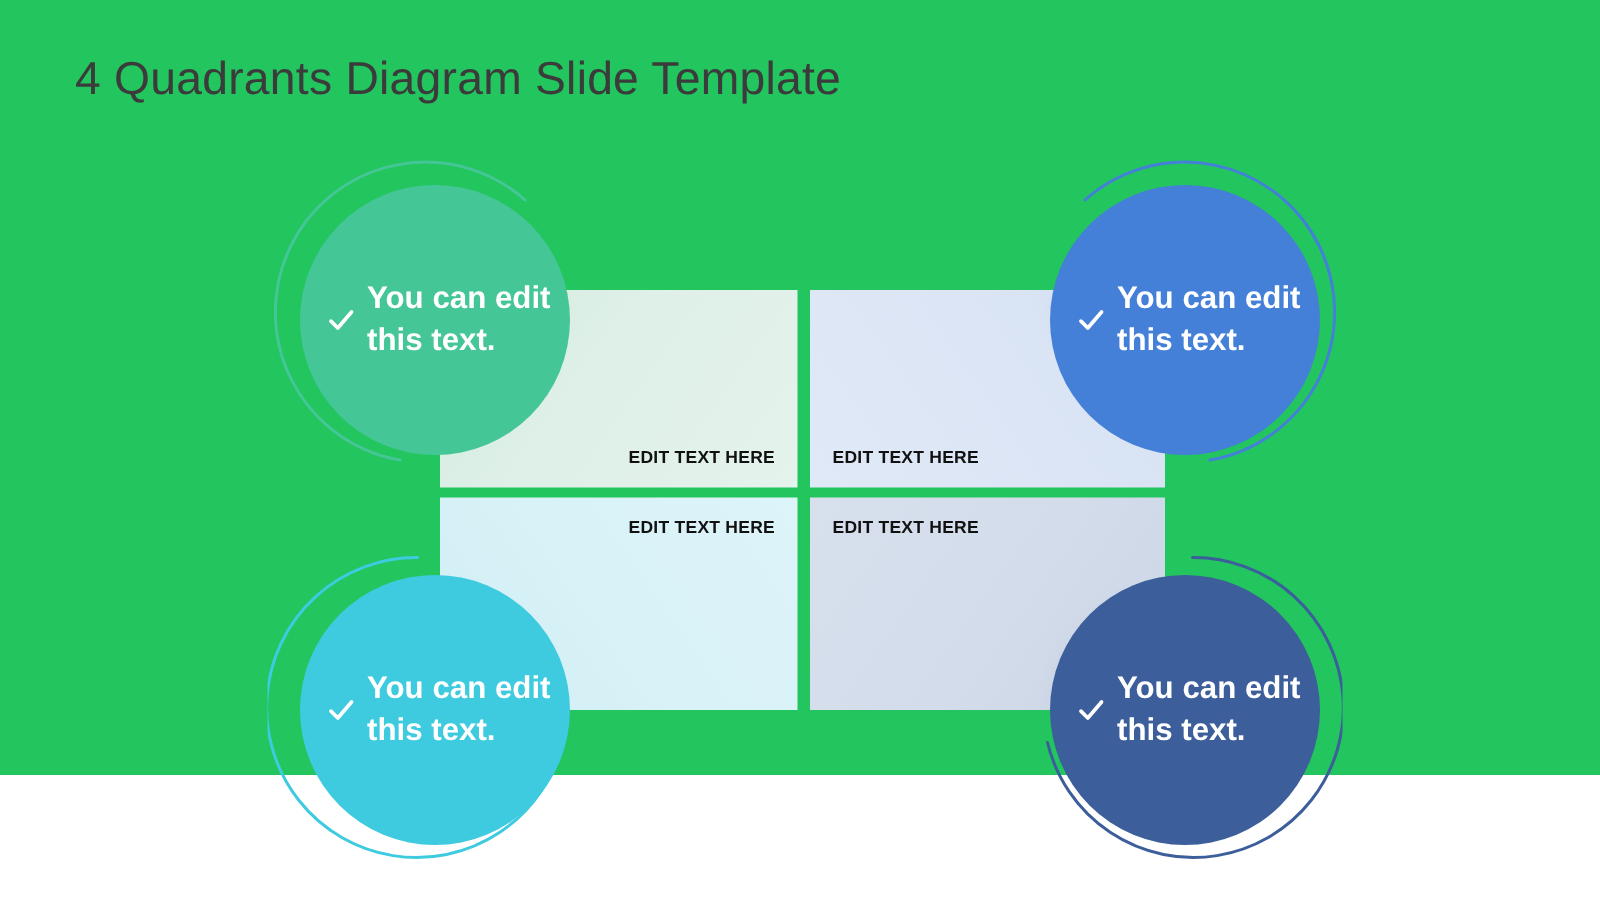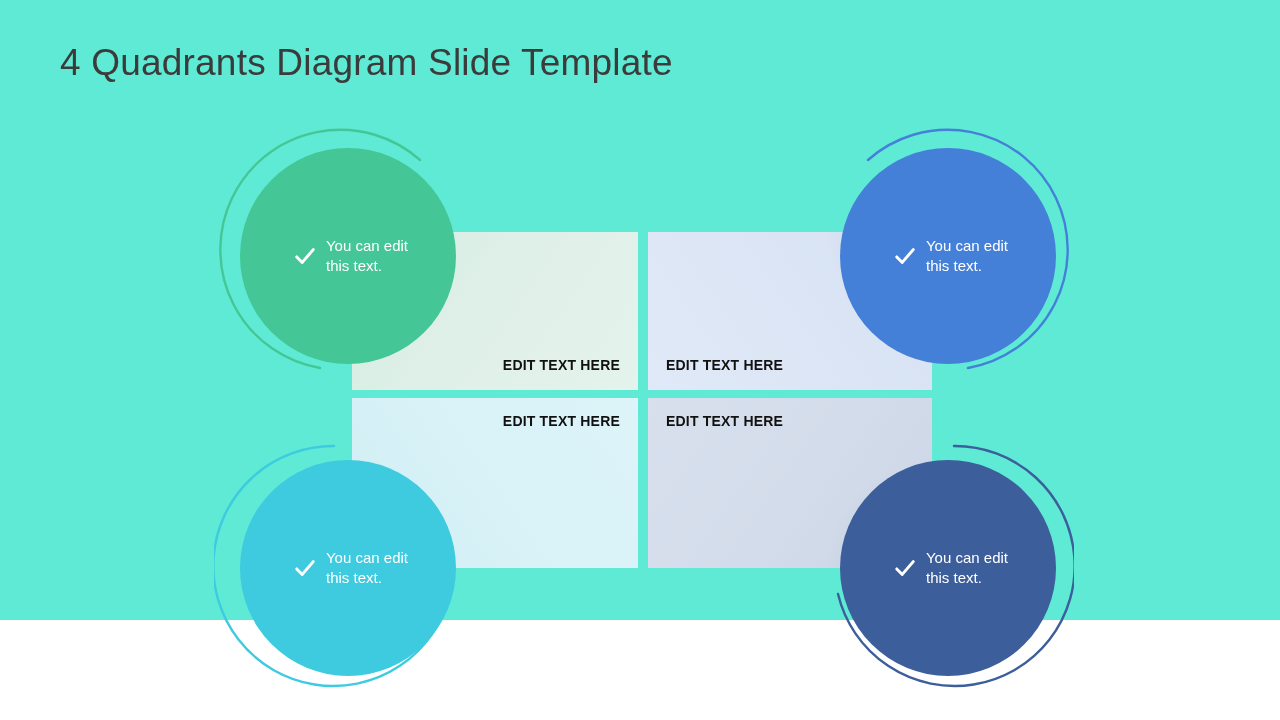--- a/index.html
+++ b/index.html
@@ -10,21 +10,21 @@
   body {
     width: 1280px;
     height: 720px;
     font-family: "Liberation Sans", sans-serif;
     overflow: hidden;
   }
   .slide {
     position: relative;
     width: 1280px;
     height: 620px;
-    background: #5eead4;
+    background: #22c55e;
   }
 
   
   .slide-title {
     position: absolute;
     left: 60px;
     top: 42px;
     font-size: 37px;
     font-weight: 400;
     color: #3b3b3b;
@@ -137,24 +137,24 @@
     padding-left: 6px;
   }
   .check-icon {
     flex: 0 0 auto;
     width: 22px;
     height: 22px;
     display: block;
   }
   .node-text {
     color: #ffffff;
-    font-size: 15px;
+    font-size: 25px;
     line-height: 1.35;
     white-space: pre-line;
-    font-weight: 400;
+    font-weight: 700;
   }
 
   
   .node.n-tl { left: 214px; top: 122px; }
   .node.n-tr { left: 814px; top: 122px; }
   .node.n-bl { left: 214px; top: 434px; }
   .node.n-br { left: 814px; top: 434px; }
 
   .node.n-tl .disc { background: #45c696; }
   .node.n-tr .disc { background: #4580d8; }

